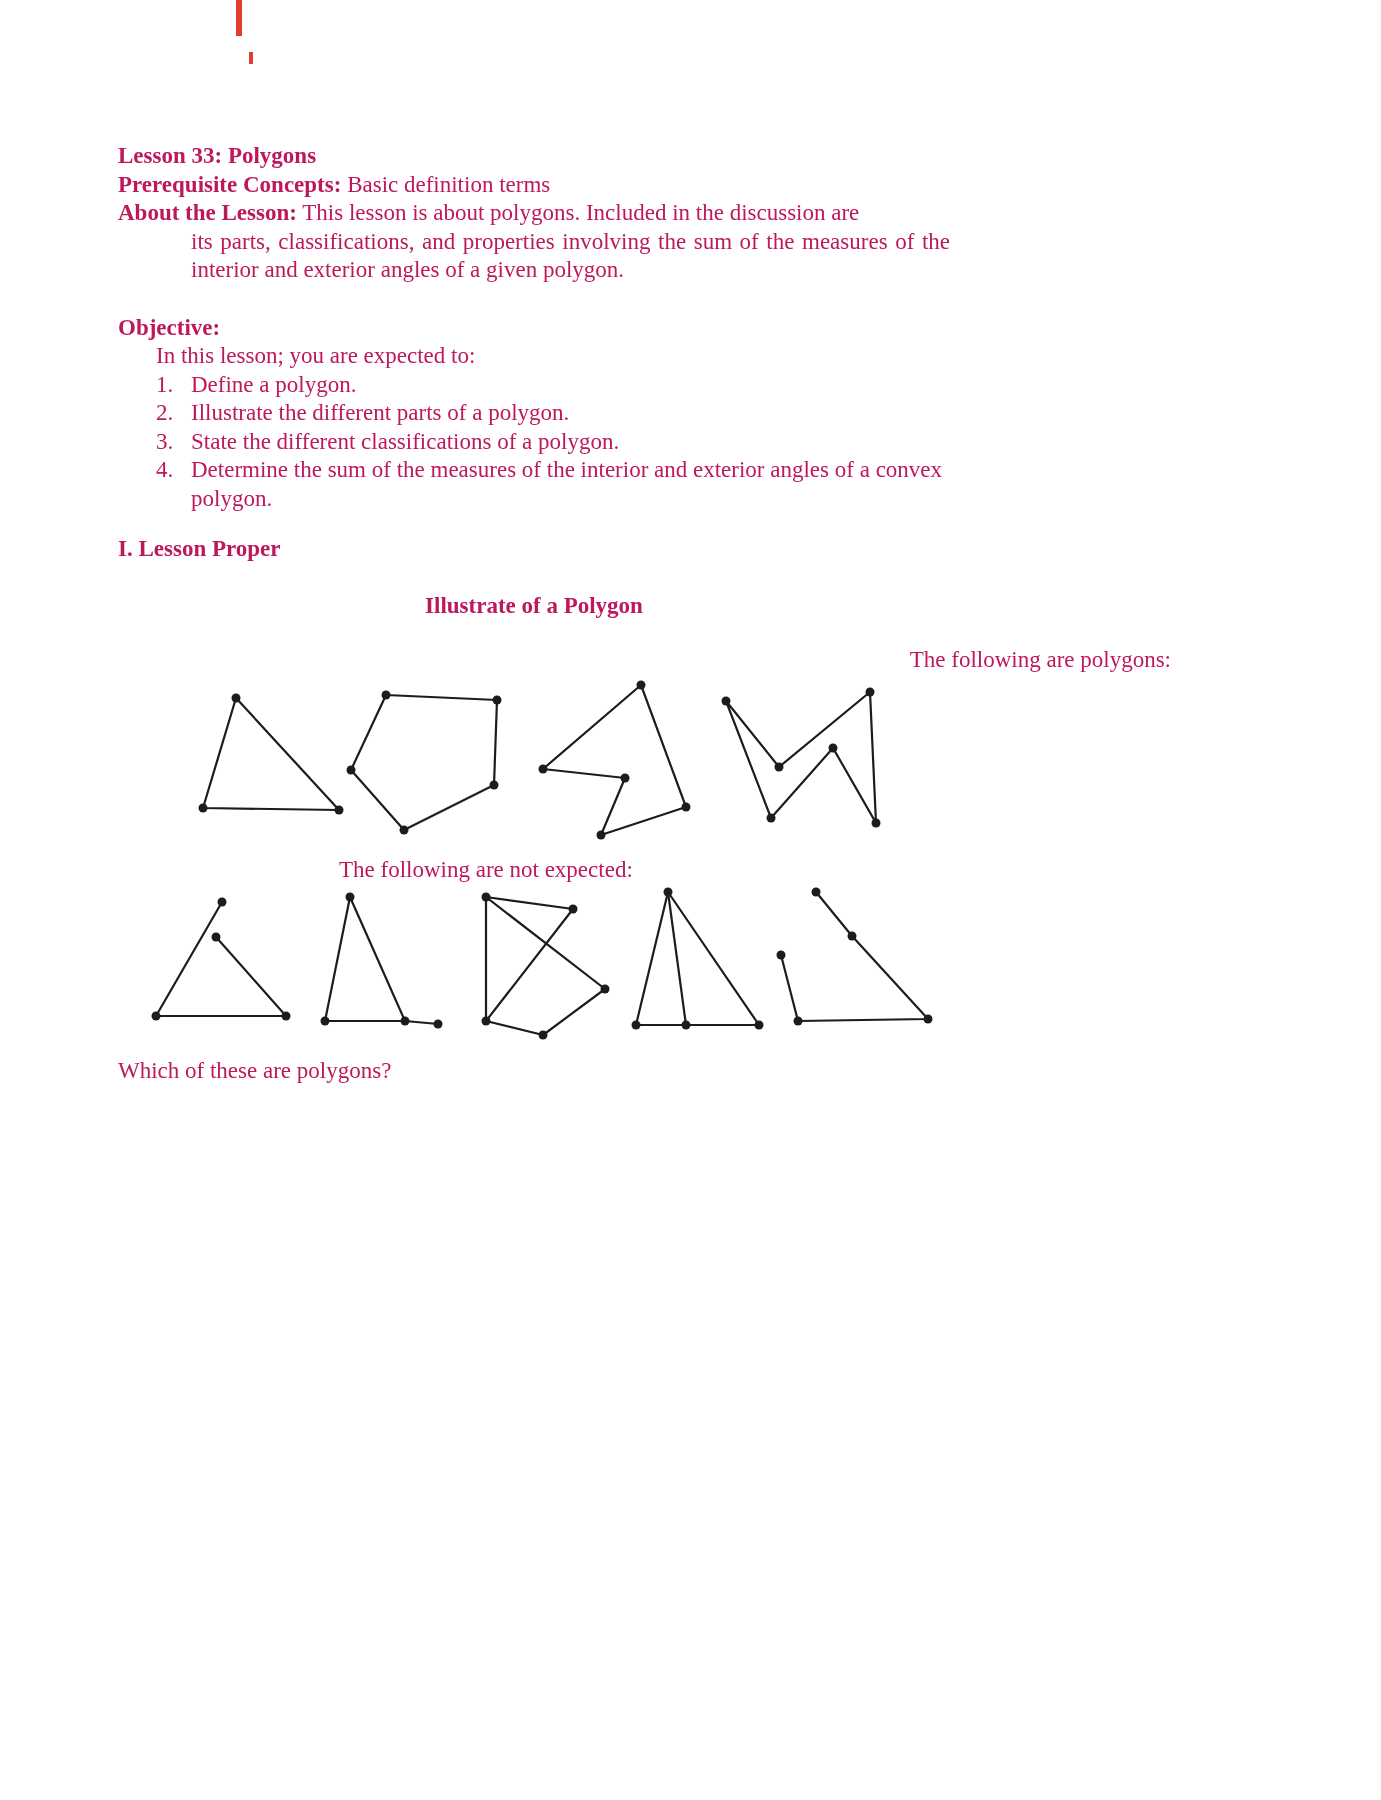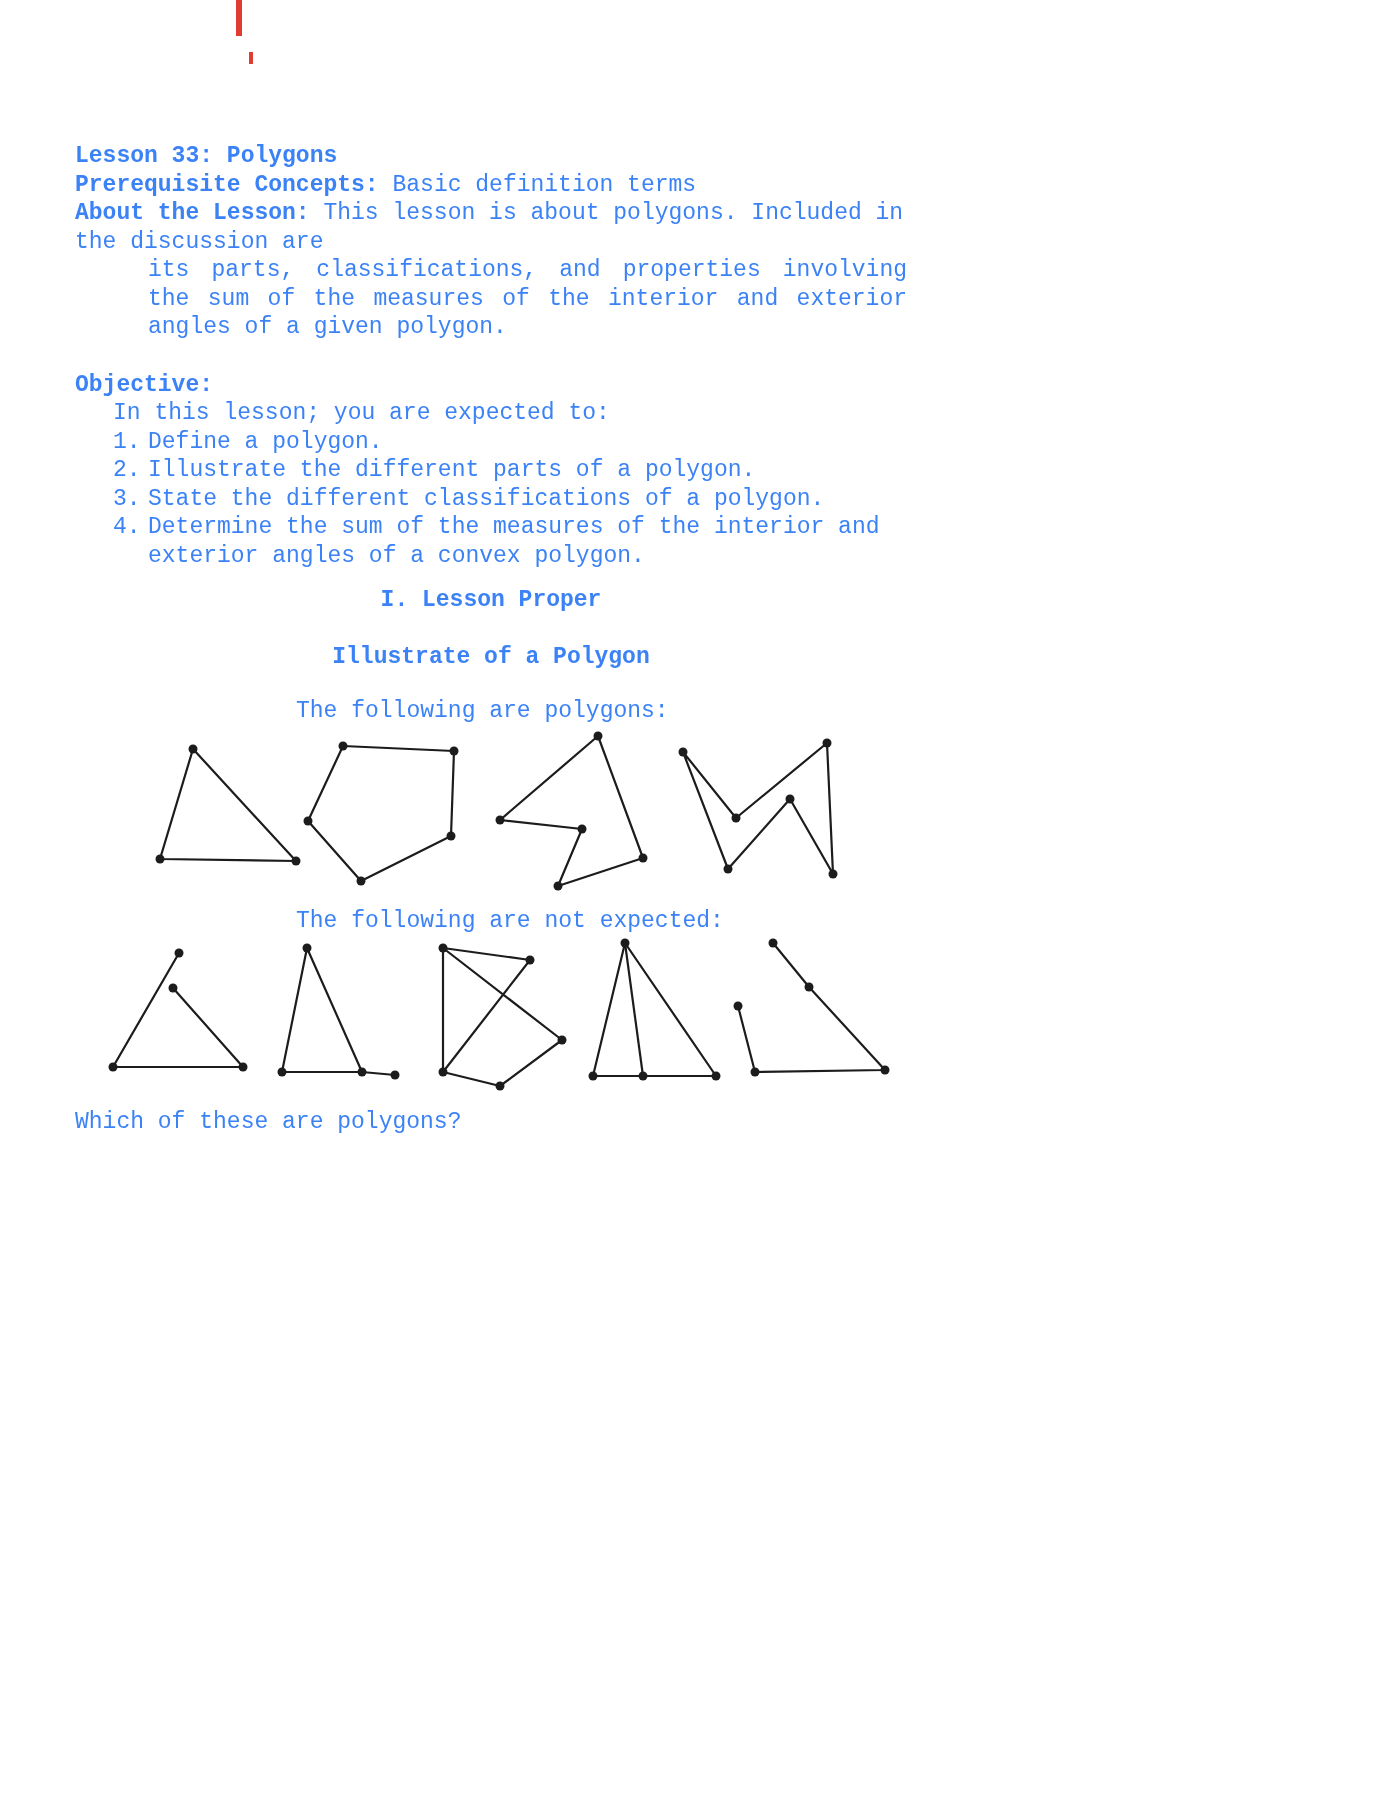--- a/index.html
+++ b/index.html
@@ -5,49 +5,49 @@
   html, body {
     margin: 0;
     padding: 0;
     background: #ffffff;
   }
   .page {
     position: relative;
     width: 1381px;
     height: 1800px;
     background: #ffffff;
-    font-family: Liberation Mono, monospace;
+    font-family: Liberation Serif, serif;
     font-size: 23px;
     line-height: 28.5px;
-    color: #3b82f6;
+    color: #be185d;
     box-sizing: border-box;
-    padding: 142px 0 0 75px;
+    padding: 142px 0 0 118px;
     overflow: hidden;
   }
   .text-block { width: 832px; }
   b { font-weight: bold; }
   .indent-just {
     margin-left: 73px;
     text-align: justify;
   }
   .objective-block { margin-top: 29px; }
   .intro-line { margin-left: 38px; }
   ol.objectives {
     list-style: none;
     margin: 0 0 0 38px;
     padding: 0;
   }
   ol.objectives li { display: flex; }
   ol.objectives .num { flex: 0 0 35px; width: 35px; }
   ol.objectives .li-text { flex: 1; }
-  .lesson-proper-heading { margin-top: 16px; font-weight: bold; text-align: center; }
+  .lesson-proper-heading { margin-top: 22px; font-weight: bold; }
   .lesson-paragraph { margin-top: 28px; text-indent: 73px; }
   .activity-block { margin-top: 28px; text-align: center; font-weight: bold; }
   .caption { margin-left: 221px; }
-  .caption-polygons { margin-top: 26px; }
+  .caption-polygons { margin-top: 26px; text-align: right; }
   .caption-not-polygons { margin-top: 6px; }
   .question-line { margin-top: 8px; }
   svg.figrow {
     display: block;
     margin-left: -145px;
   }
   
   .scan-artifact {
     position: absolute;
     background: #e03c31;

